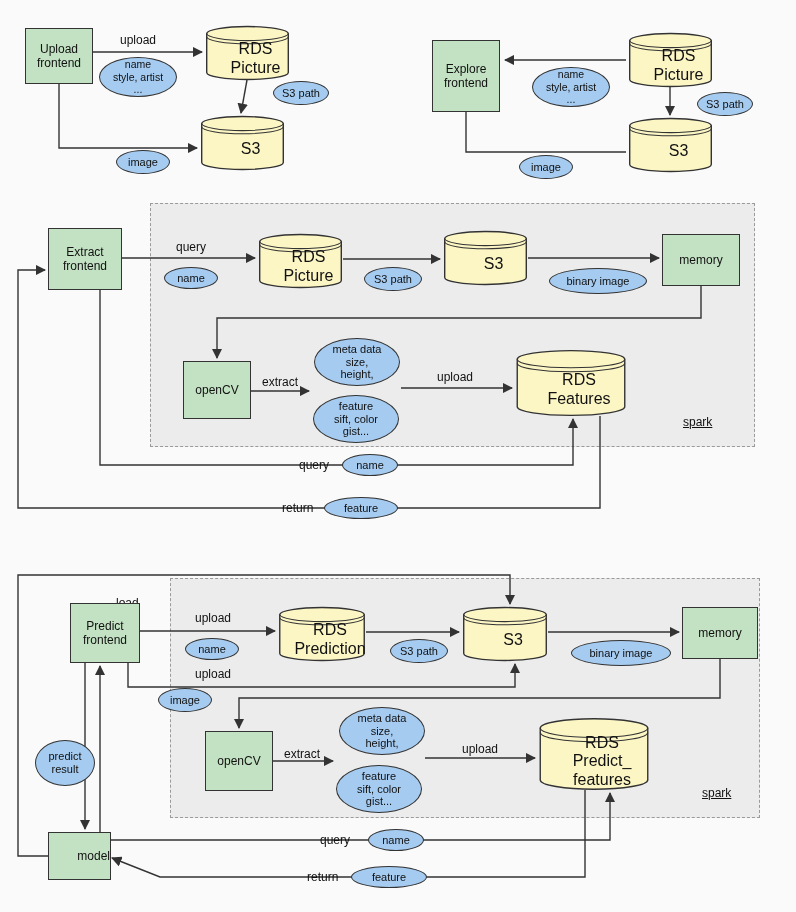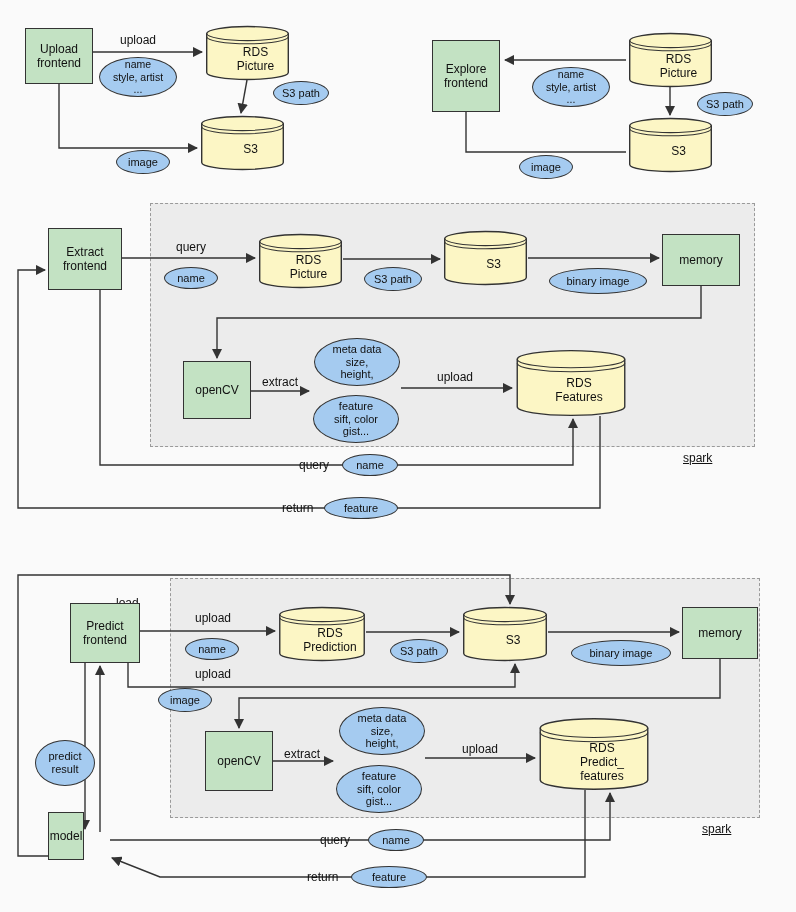--- a/index.html
+++ b/index.html
@@ -16,25 +16,25 @@
           text-align:center; white-space:pre-line; color:var(--text,#111); line-height:1.18; }
   .box  { background:var(--green,#c3e2c3); border:1.6px solid var(--stroke,#333); font-size:12px; }
   .ell  { background:var(--blue,#a5cbf0); border:1.4px solid var(--stroke,#333); border-radius:50%; font-size:11px; }
   .ell-sm { font-size:10.5px; }
 
   .cyl { position:absolute; z-index:2; }
   .cyl svg { position:absolute; left:0; top:0; width:100%; height:100%; overflow:visible; }
   .cyl-body { fill:var(--yellow,#fcf6c5); stroke:var(--stroke,#333); stroke-width:1.4; }
   .cyl-rim  { fill:none; stroke:var(--stroke,#333); stroke-width:1.1; }
   .cyl-label { position:absolute; left:2%; right:2%; top:24%; bottom:2%; display:flex; align-items:center;
-               justify-content:center; text-align:center; white-space:pre-line; font-size:12px;
+               justify-content:center; text-align:center; white-space:pre-line; font-size:16px;
                line-height:1.18; color:var(--text,#111);margin-left:16px; }
 
   .lbl { position:absolute; z-index:2; font-size:12px; color:var(--text,#111); white-space:nowrap; }
-  .spark { text-decoration:underline;margin-top:36px; }
+  .spark { text-decoration:underline; }
 </style>
 </head>
 <body>
 
 <div class="stage">
 
   <div class="zone" style="left:150px;top:203px;width:605px;height:244px;"></div>
   <div class="zone" style="left:170px;top:578px;width:590px;height:240px;"></div>
 
   <svg class="wires" width="796" height="912">
@@ -241,20 +241,20 @@
     </svg>
     <span class="cyl-label">RDS
 Predict_
 features</span>
   </div>
 
   <div class="lbl spark" style="left:702px;top:786px;">spark</div>
 
   <div class="node ell" style="left:35px;top:740px;width:60px;height:46px;"><span>predict
 result</span></div>
-  <div class="node box" style="left:48px;top:812px;width:36px;height:48px;"><span>model</span></div>
+  <div class="node box" style="left:48px;top:832px;width:63px;height:48px;justify-content:flex-end;"><span>model</span></div>
 
   <div class="lbl" style="left:320px;top:833px;">query</div>
   <div class="node ell" style="left:368px;top:829px;width:56px;height:22px;"><span>name</span></div>
   <div class="lbl" style="left:307px;top:870px;">return</div>
   <div class="node ell" style="left:351px;top:866px;width:76px;height:22px;"><span>feature</span></div>
 
 </div>
 
 </body></html>

